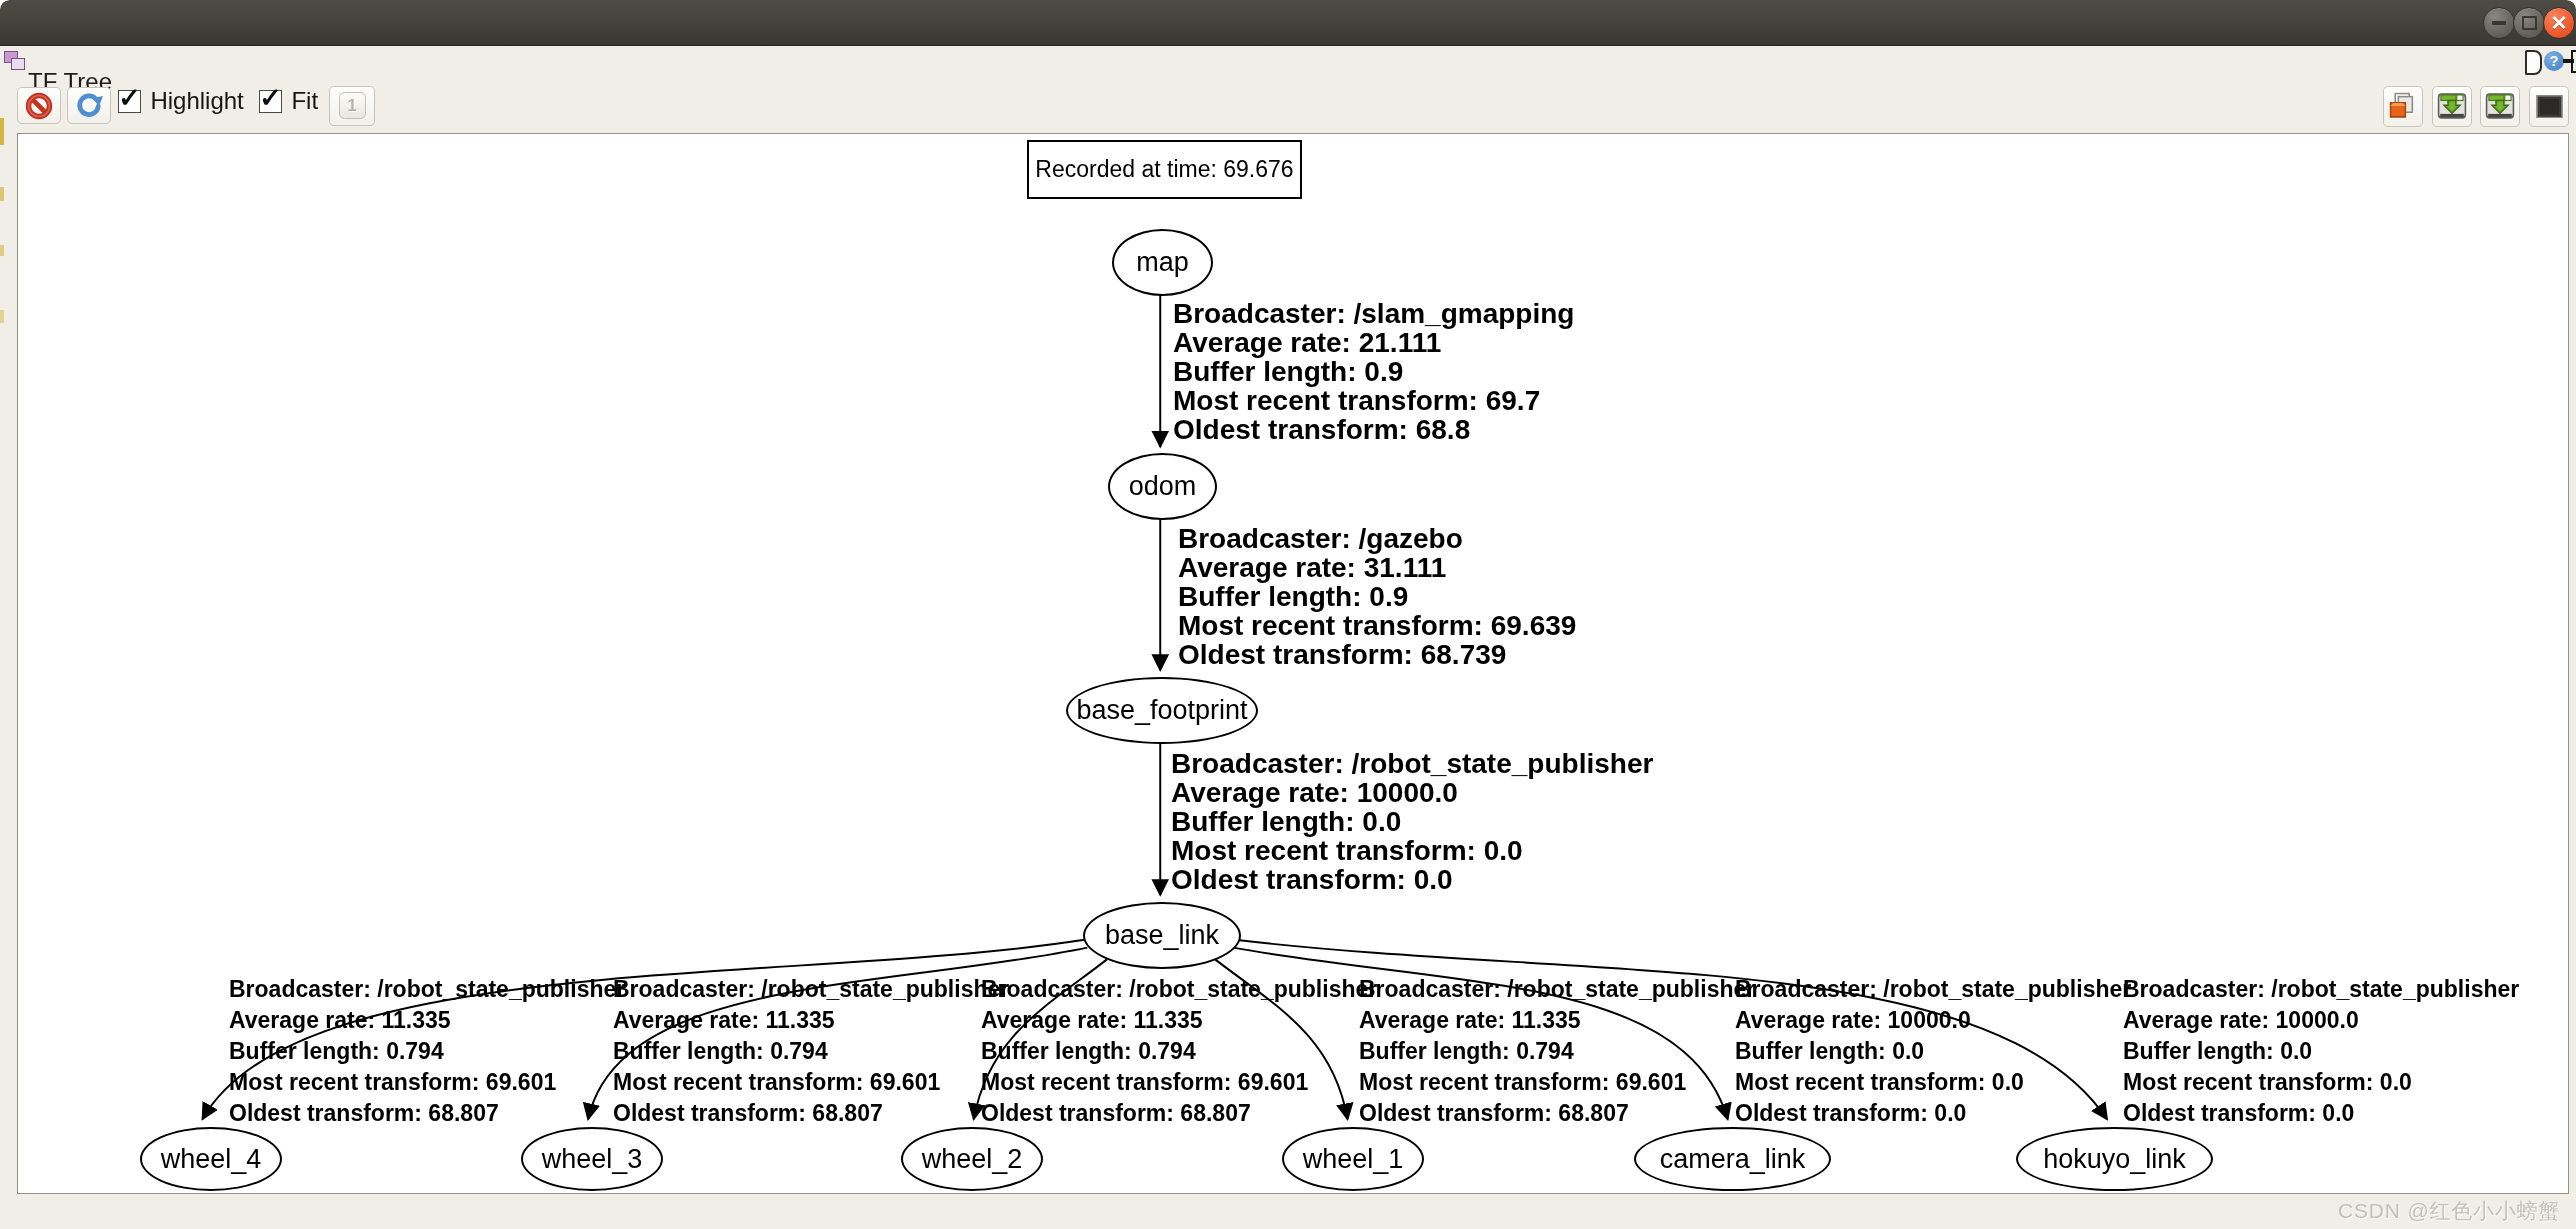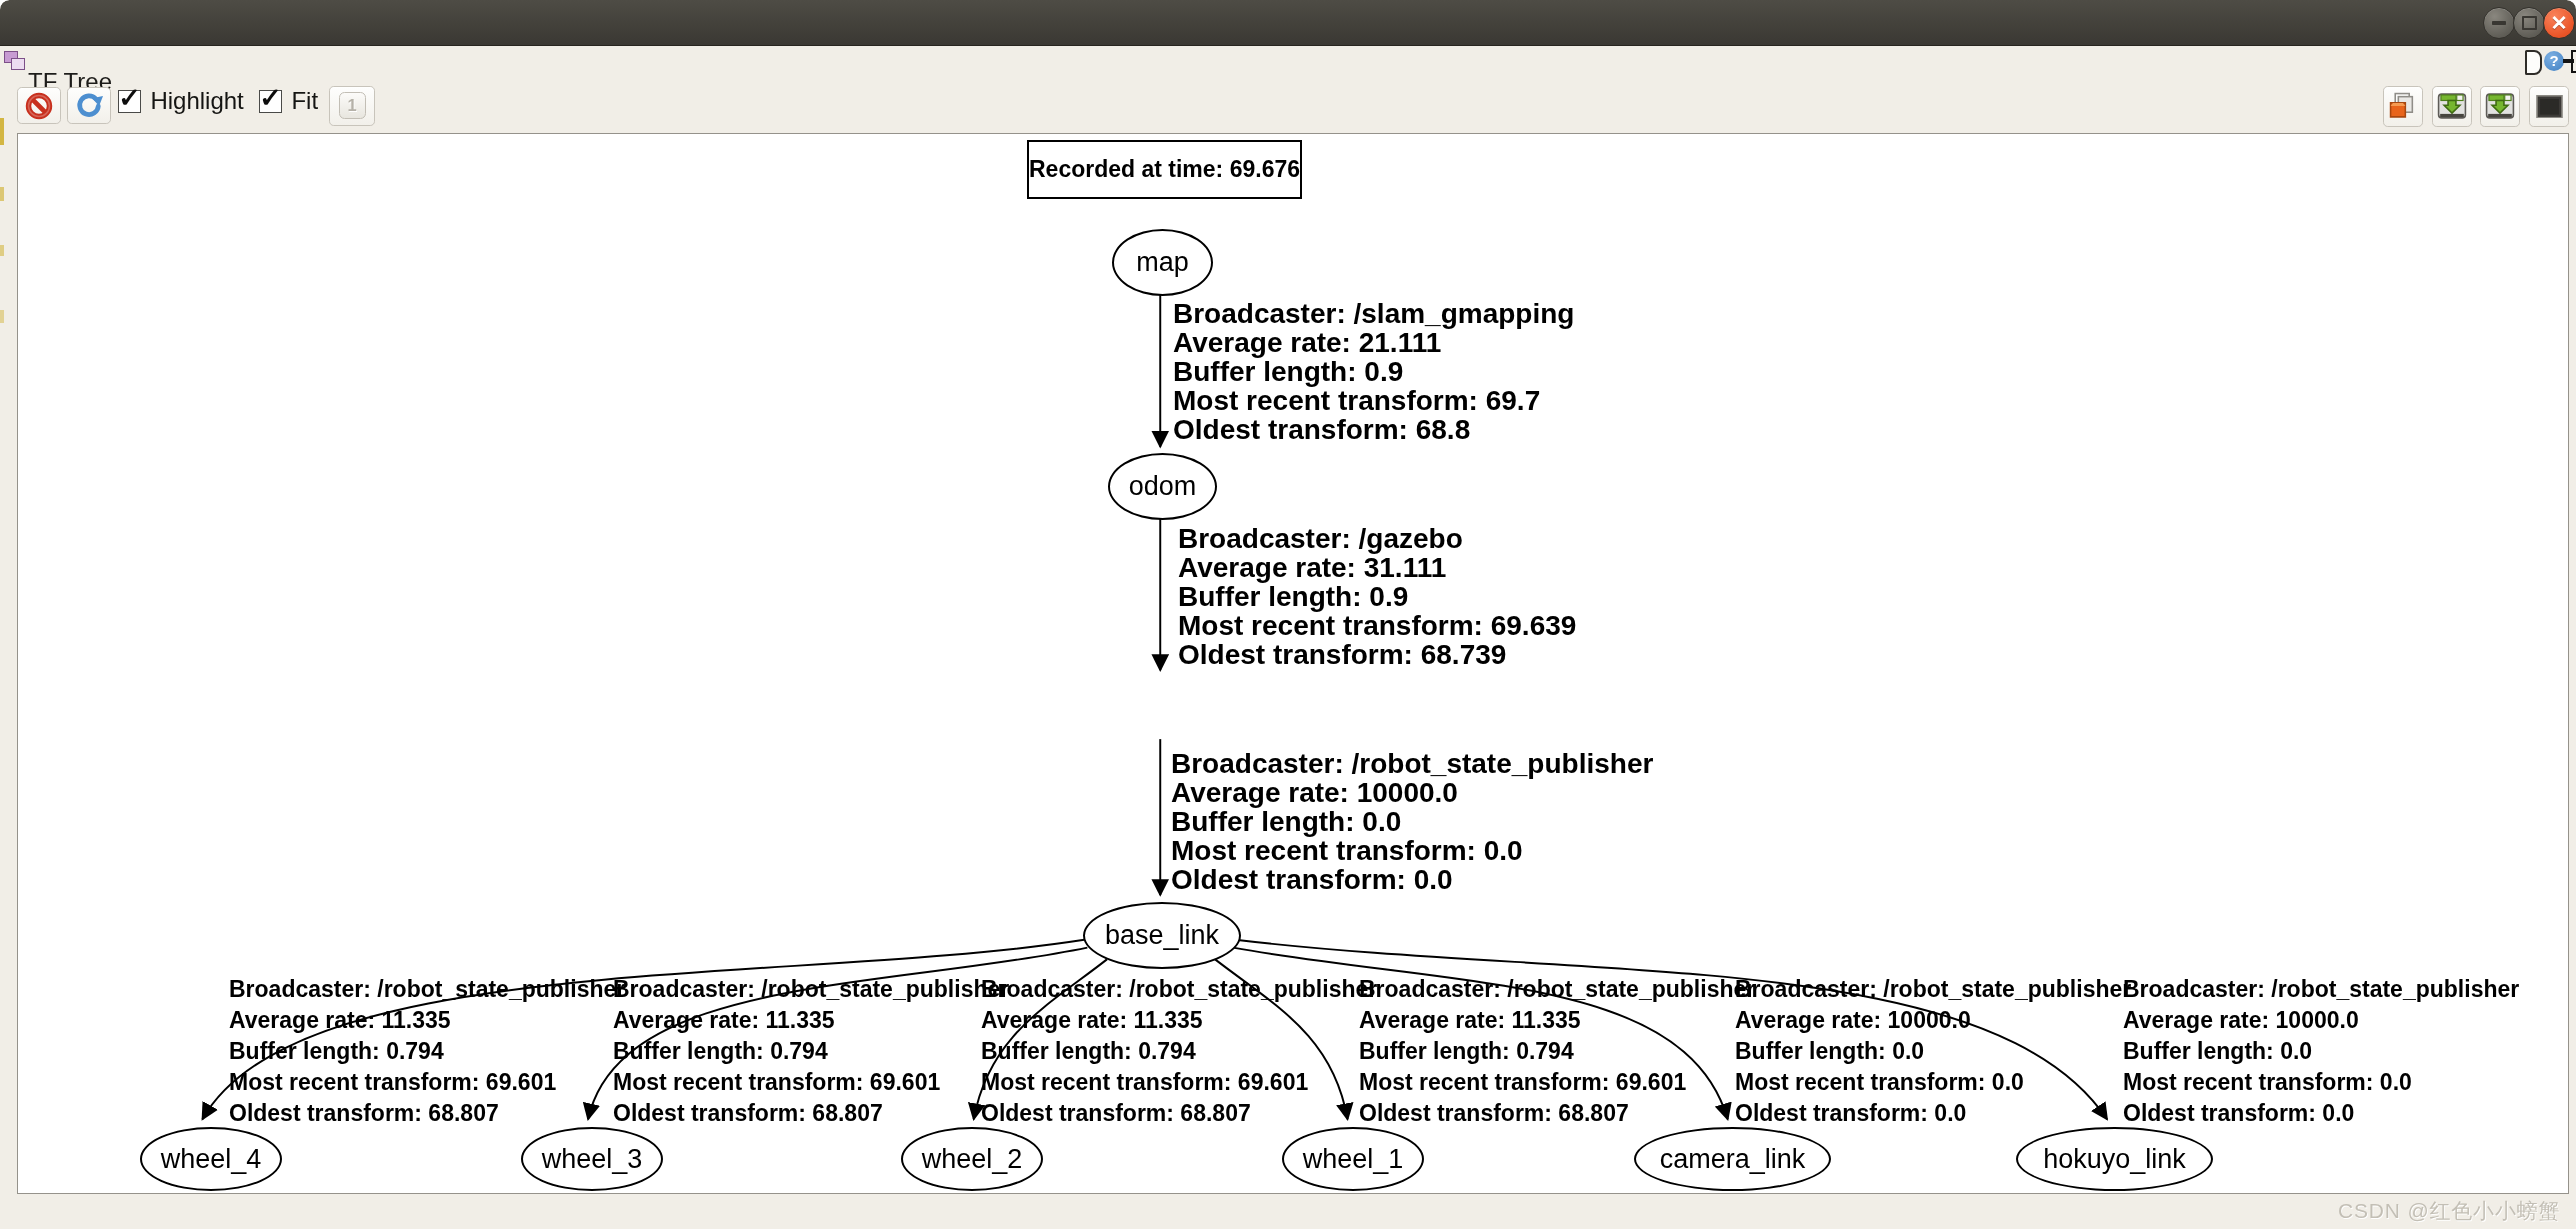--- a/index.html
+++ b/index.html
@@ -66,21 +66,21 @@
   #canvas{position:absolute;left:16.5px;top:133px;width:2550px;height:1059px;background:#fff;border:1.6px solid #95928b;}
   #edges-svg{position:absolute;left:0;top:0;width:2576px;height:1229px;pointer-events:none;}
   .node{
     position:absolute;border:2.4px solid #000;border-radius:50%;background:#fff;
     display:flex;align-items:center;justify-content:center;
     font-weight:normal;font-size:27px;color:#000;white-space:nowrap;
   }
   #recorded-box{
     position:absolute;left:1027px;top:140px;width:271px;height:55px;
     border:2.4px solid #000;background:#fff;display:flex;align-items:center;justify-content:center;
-    font-weight:bold;font-size:23px;color:#000;
+    font-weight:normal;font-size:23px;color:#000;
   }
   .edge-label{position:absolute;font-weight:bold;font-size:28px;line-height:29px;color:#000;white-space:nowrap;}
   .edge-label.child{font-size:23px;line-height:31px;}
   
   .ydash{position:absolute;left:0;width:3.9px;background:rgba(206,172,38,.85);}
   
   #watermark{
     position:absolute;right:15.7px;top:1197px;font-size:21px;color:#c3bfb5;
     text-shadow:0.8px 0.8px 0 #ffffff;letter-spacing:0.8px;
   }
@@ -201,20 +201,21 @@
       <path d="M1550 1224 C1625 1282, 1700 1320, 1719 1428" marker-end="url(#arrow)"></path>
       <path d="M1573 1209 C1860 1260, 2150 1244, 2204 1428" marker-end="url(#arrow)"></path>
       <path d="M1576 1199 C2020 1252, 2540 1208, 2688 1428" marker-end="url(#arrow)"></path>
     </g>
   </svg>
 
   <div id="recorded-box">Recorded at time: 69.676</div>
 
   <div class="node" style="left:1112px;top:229px;width:97px;height:63px">map</div>
   <div class="node" style="left:1108px;top:453px;width:105px;height:63px">odom</div>
+  <div class="node" style="left:1066px;top:677px;width:188px;height:63px">base_footprint</div>
   <div class="node" style="left:1083px;top:902px;width:154px;height:63px">base_link</div>
   <div class="node" style="left:140px;top:1127px;width:138px;height:60px">wheel_4</div>
   <div class="node" style="left:521px;top:1127px;width:138px;height:60px">wheel_3</div>
   <div class="node" style="left:901px;top:1127px;width:138px;height:60px">wheel_2</div>
   <div class="node" style="left:1282px;top:1127px;width:138px;height:60px">wheel_1</div>
   <div class="node" style="left:1634px;top:1127px;width:193px;height:60px">camera_link</div>
   <div class="node" style="left:2016px;top:1127px;width:193px;height:60px">hokuyo_link</div>
 
   <div class="edge-label" style="left:1173px;top:299px">
     <div>Broadcaster: /slam_gmapping</div>

